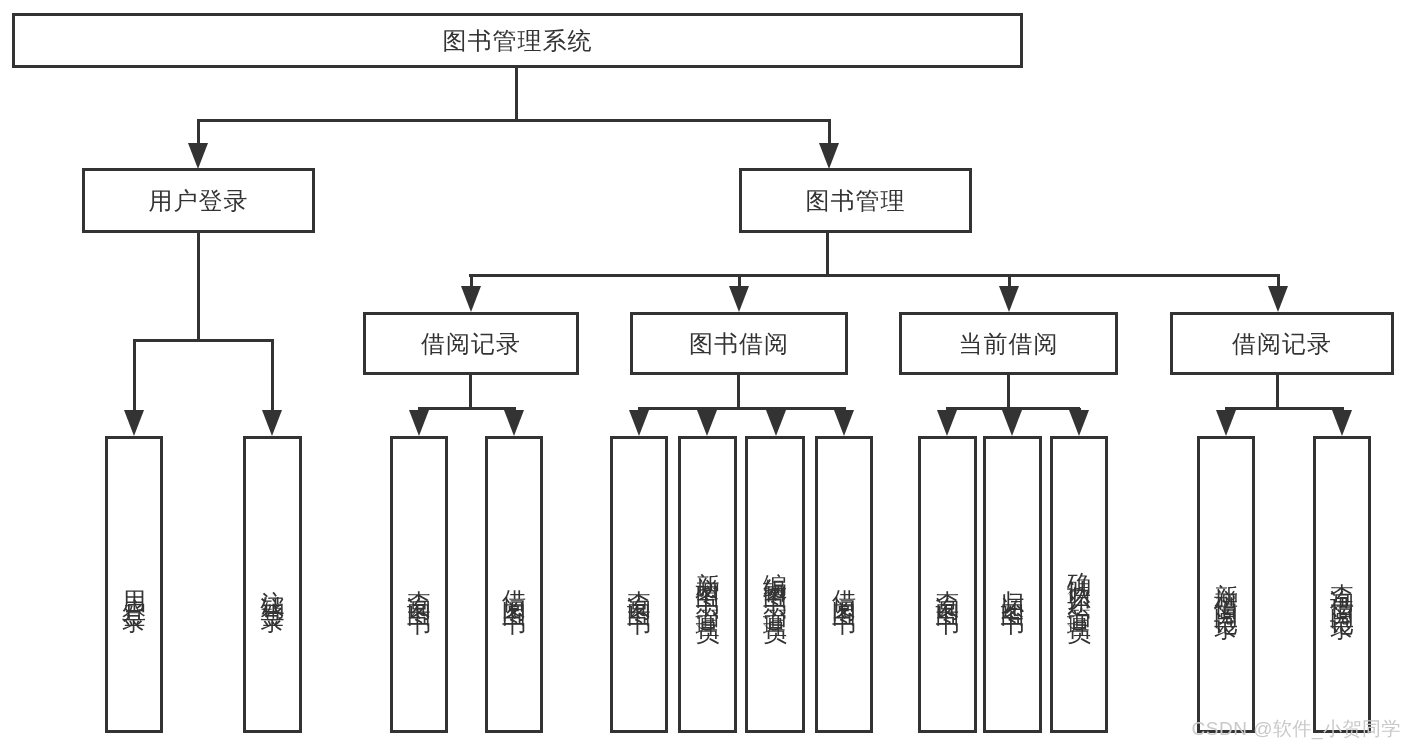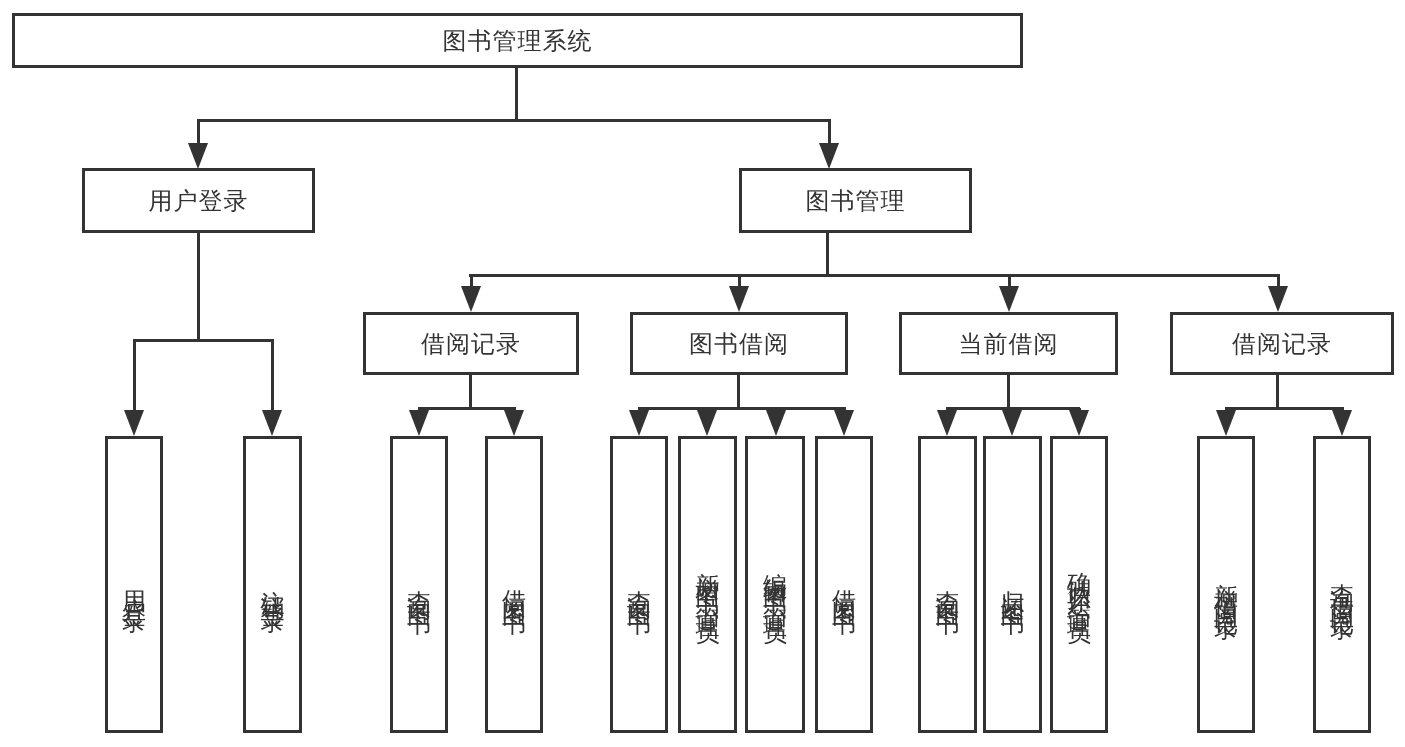--- a/index.html
+++ b/index.html
@@ -142,14 +142,15 @@
     <span>确认归还（管理员）</span>
   </div>
 
   <div class="vbox" style="left:1197px;top:436px;width:58px;height:297px;">
     <span>新增借阅记录</span>
   </div>
   <div class="vbox" style="left:1313px;top:436px;width:58px;height:297px;">
     <span>查询借阅记录</span>
   </div>
 
+  <div class="watermark">CSDN @软件_小贺同学</div>
 
 </div>
 
 </body></html>

